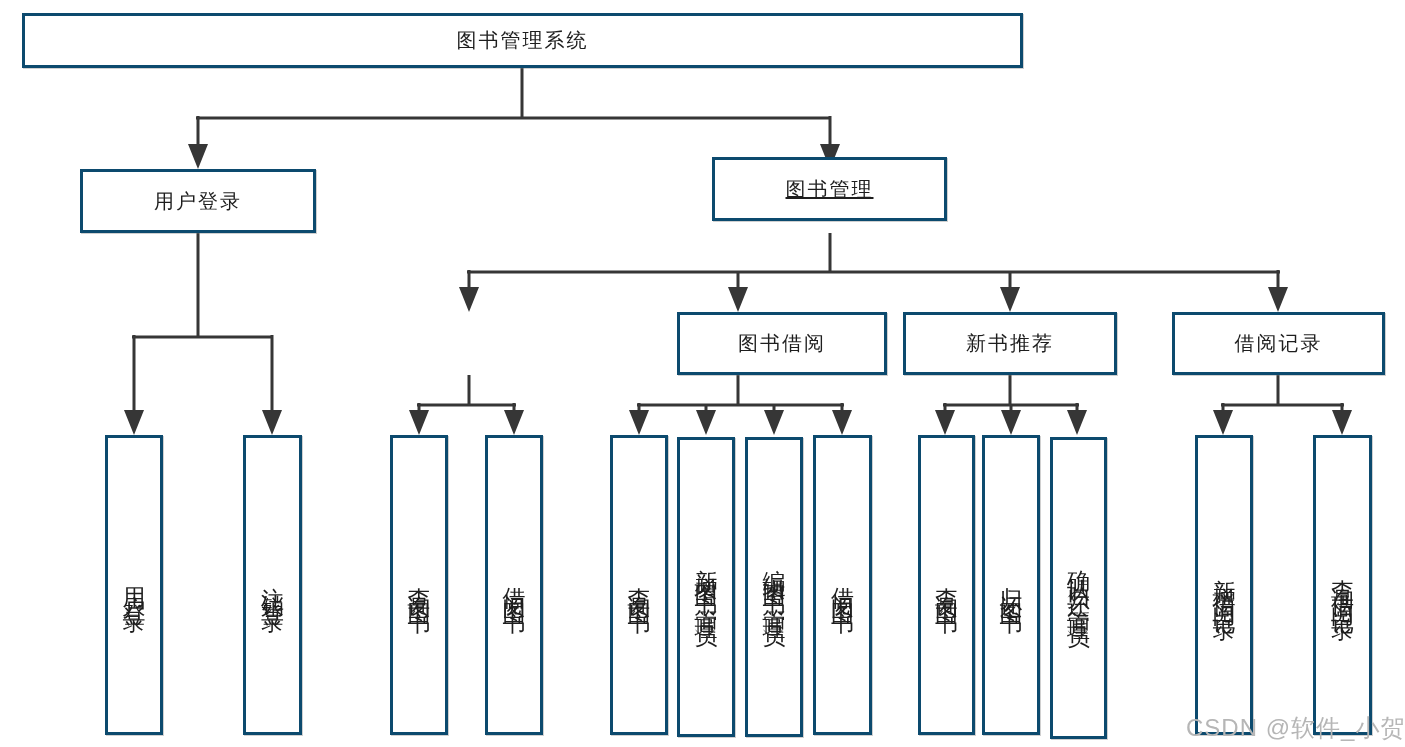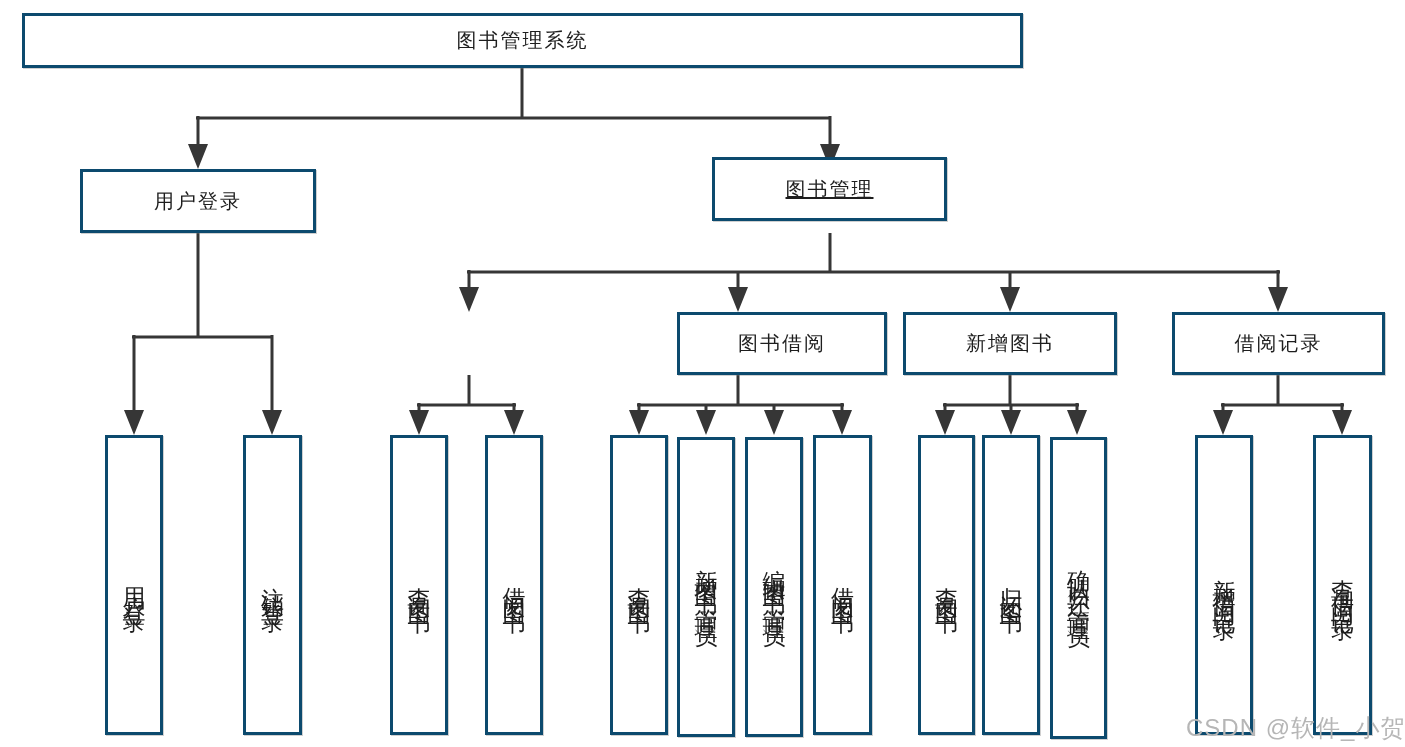--- a/index.html
+++ b/index.html
@@ -101,21 +101,21 @@
       <polygon points="1332,410 1352,410 1342,435"></polygon>
     </g>
   </svg>
 
   <div class="box hbox" style="left:22px; top:13px; width:1001px; height:55px;">图书管理系统</div>
 
   <div class="box hbox" style="left:80px; top:169px; width:236px; height:64px;">用户登录</div>
   <div class="box hbox" style="left:712px; top:157px; width:235px; height:64px;text-decoration:underline;">图书管理</div>
 
   <div class="box hbox" style="left:633px; top:312px; width:210px; height:63px;margin-left:44px;">图书借阅</div>
-  <div class="box hbox" style="left:903px; top:312px; width:214px; height:63px;">新增图书</div>
+  <div class="box hbox" style="left:903px; top:312px; width:214px; height:63px;">新书推荐</div>
   <div class="box hbox" style="left:1172px; top:312px; width:213px; height:63px;">借阅记录</div>
 
   <div class="box vbox" style="left:105px; top:435px; width:58px; height:300px;">用户登录</div>
   <div class="box vbox" style="left:243px; top:435px; width:59px; height:300px;">注销登录</div>
 
   <div class="box vbox" style="left:390px; top:435px; width:58px; height:300px;">查询图书</div>
   <div class="box vbox" style="left:485px; top:435px; width:58px; height:300px;">借阅图书</div>
 
   <div class="box vbox" style="left:610px; top:435px; width:58px; height:300px;">查询图书</div>
   <div class="box vbox" style="left:677px; top:437px; width:58px; height:300px;">新增图书（管理员）</div>

